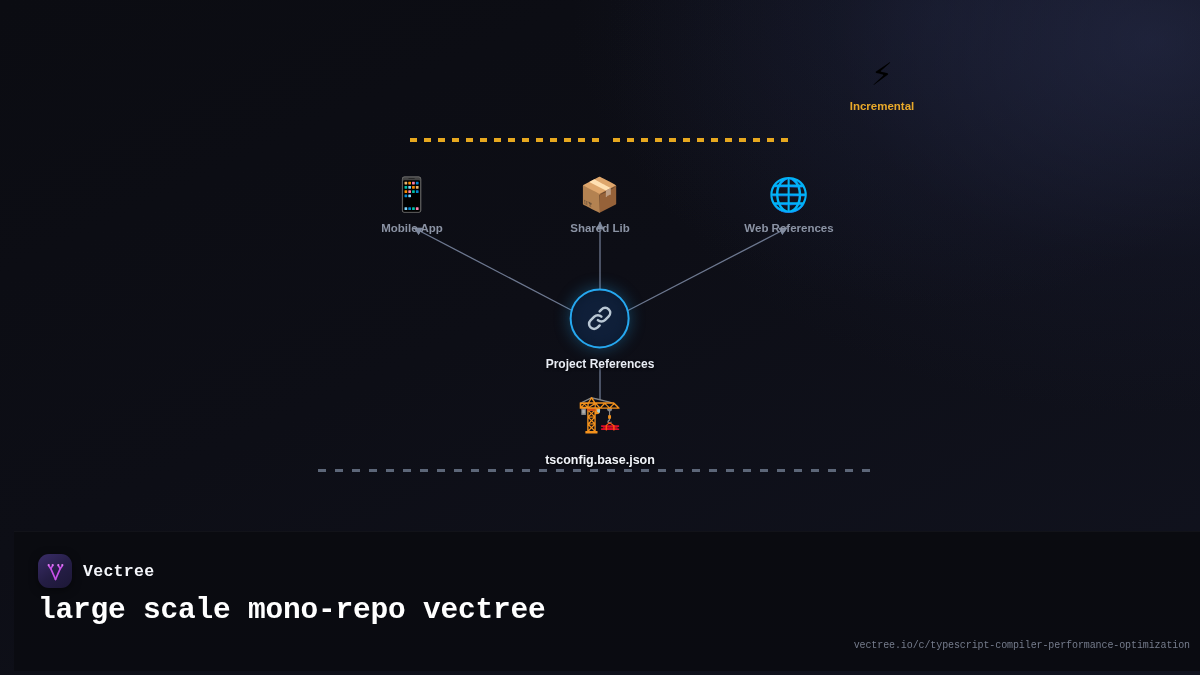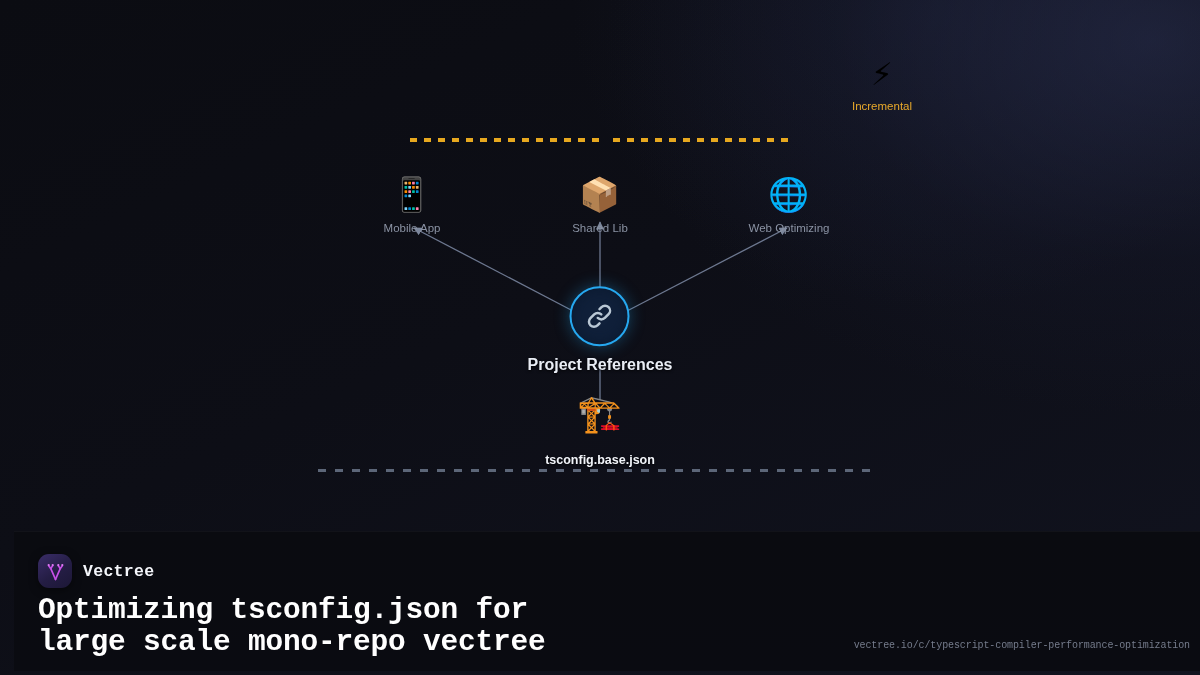--- a/index.html
+++ b/index.html
@@ -44,58 +44,58 @@
   .node-label {
     font-family:"Liberation Sans", sans-serif;
     line-height:1.1;
   }
 
   
   .node-leaf .node-emoji { font-size:33px; }
   .node-leaf .node-label {
     margin-top:11px;
     font-size:11.5px;
-    font-weight:400;
+    font-weight:700;
     color:#8b93a4;
   }
 
   
   .node-hub .hub-circle {
     width:60px; height:60px;
     border-radius:50%;
     background:#10203a;
     border:2.5px solid #26a8f0;
     box-shadow:0 0 16px rgba(38,168,240,0.35), inset 0 0 14px rgba(10,24,46,0.9);
     display:flex; align-items:center; justify-content:center;
   }
   .node-hub .hub-circle svg { display:block; }
   .node-hub .node-label {
     margin-top:10px;
-    font-size:16px;
+    font-size:12px;
     font-weight:700;
     color:#e9edf5;
     text-shadow:0 1px 3px rgba(0,0,0,0.85);
   }
 
   
   .node-config .node-emoji { font-size:36px; }
   .node-config .node-label {
     margin-top:22px;
     font-size:12.5px;
     font-weight:700;
     color:#f2f5fa;
     text-shadow:0 1px 3px rgba(0,0,0,0.85);
   }
 
   
   .node-badge .node-emoji { font-size:31px; }
   .node-badge .node-label {
     margin-top:10px;
     font-size:11.5px;
-    font-weight:400;
+    font-weight:700;
     color:#e9a92a;
     text-align:right;
   }
 
   
   .rail { position:absolute; height:4px; }
   .rail-seg {
     position:absolute; top:0; height:4px;
     background-repeat:repeat-x;
   }
@@ -195,21 +195,21 @@
       <span class="node-label">Mobile App</span>
     </div>
 
     <div class="node node-leaf" style="left:600px; top:206px;">
       <span class="node-emoji">📦</span>
       <span class="node-label">Shared Lib</span>
     </div>
 
     <div class="node node-leaf" style="left:789px; top:206px;">
       <span class="node-emoji">🌐</span>
-      <span class="node-label">Web Optimizing</span>
+      <span class="node-label">Web References</span>
     </div>
 
     <div class="node node-hub" style="left:600px; top:330px;">
       <span class="hub-circle">
         <svg width="30" height="30" viewBox="0 0 24 24" fill="none" stroke="#b9c7d4" stroke-width="2" stroke-linecap="round" stroke-linejoin="round">
           <path d="M10.6 13.4a4 4 0 0 0 5.66 0l3-3a4 4 0 1 0-5.66-5.66l-1.6 1.6"></path>
           <path d="M13.4 10.6a4 4 0 0 0-5.66 0l-3 3a4 4 0 1 0 5.66 5.66l1.6-1.6"></path>
         </svg>
       </span>
       <span class="node-label">Project References</span>
@@ -236,21 +236,20 @@
           <circle cx="4.2" cy="4.6" r="1.25" fill="#e07bf5" stroke="none"></circle>
           <circle cx="8.8" cy="4.6" r="1.25" fill="#e07bf5" stroke="none"></circle>
           <circle cx="15.2" cy="4.6" r="1.25" fill="#e07bf5" stroke="none"></circle>
           <circle cx="19.8" cy="4.6" r="1.25" fill="#e07bf5" stroke="none"></circle>
         </svg>
       </span>
       <span id="brand-name">Vectree</span>
     </div>
 
     <div id="headline">
-      <span class="hl-line">Optimizing tsconfig.json for</span>
       <span class="hl-line">large scale mono-repo vectree</span>
     </div>
 
     <div id="url">vectree.io/c/typescript-compiler-performance-optimization</div>
 
   </div>
 
 </div>
 
 </body></html>

